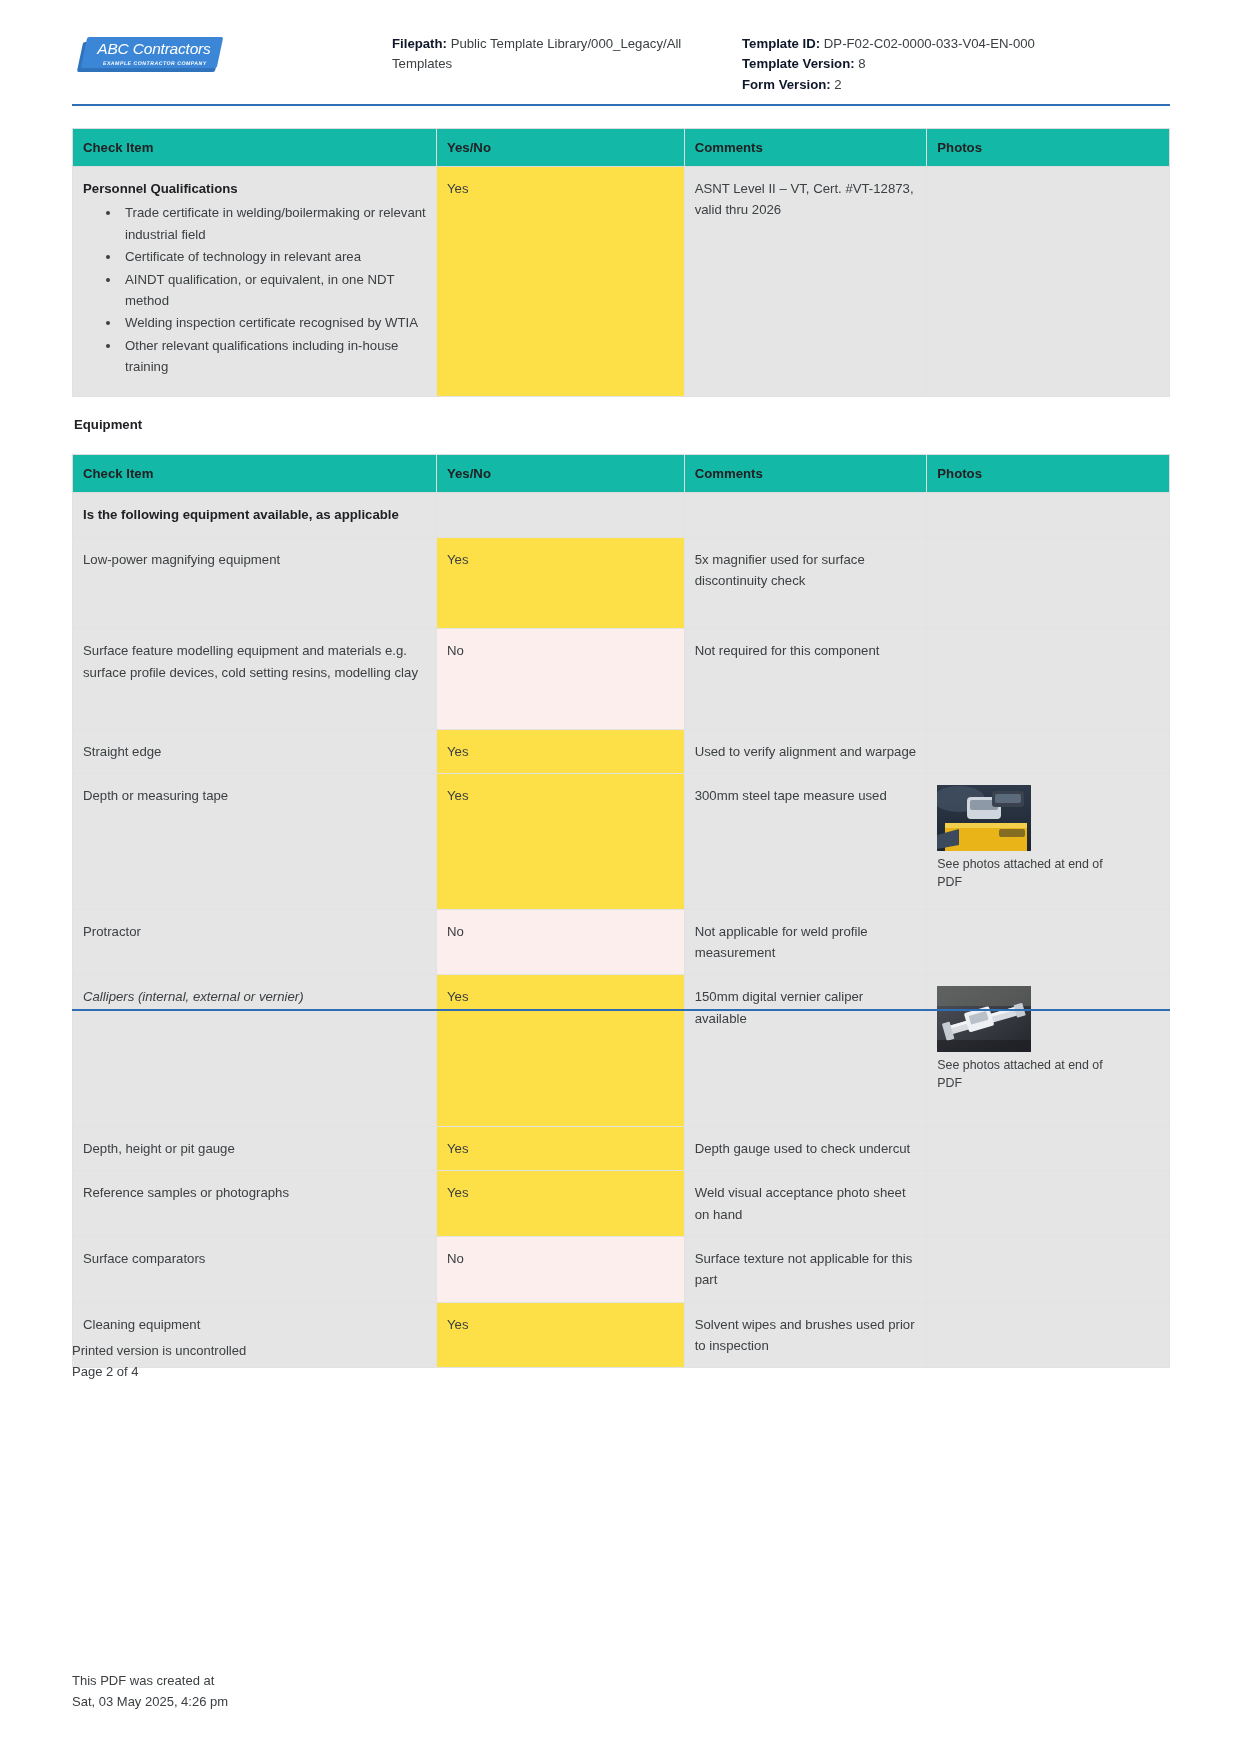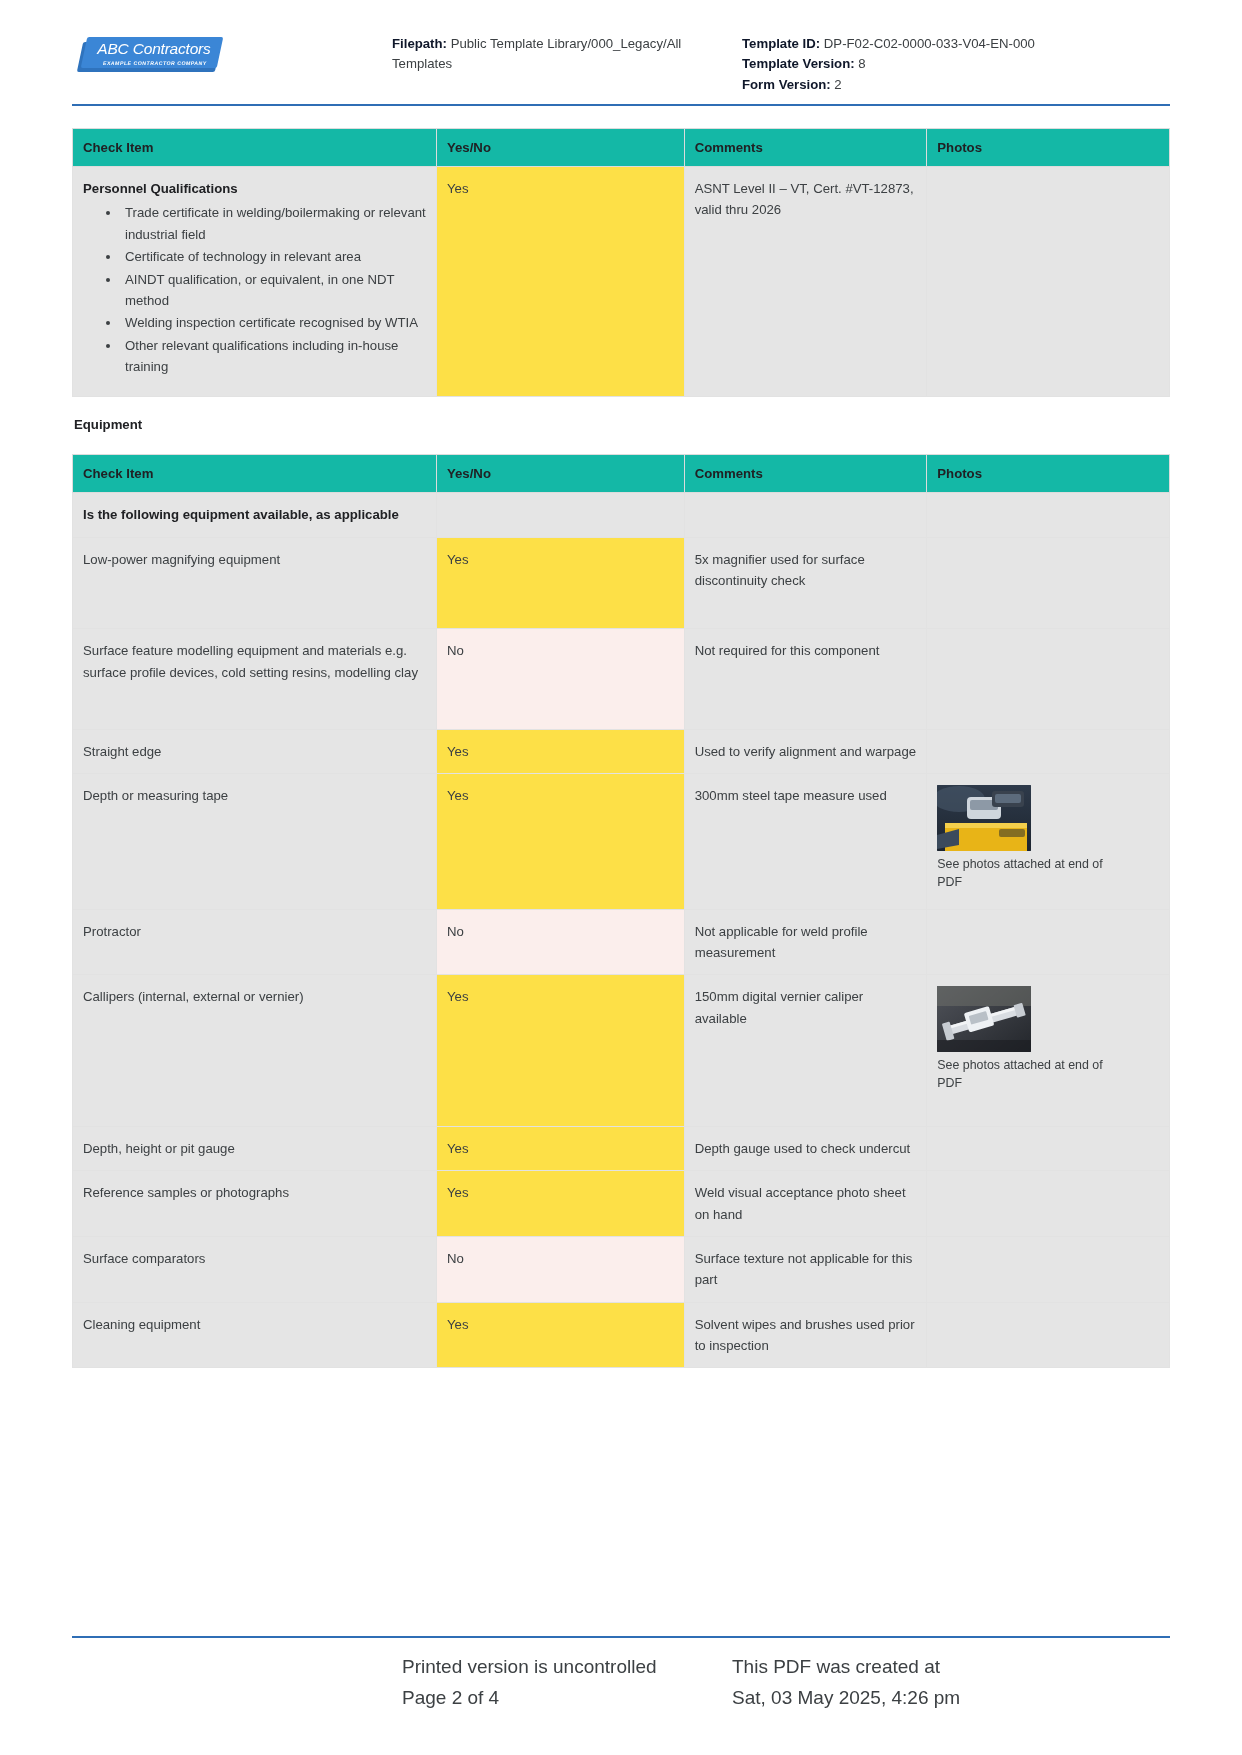--- a/index.html
+++ b/index.html
@@ -167,23 +167,23 @@
   
   .footer {
     position: absolute;
     left: 72px;
     right: 72px;
     bottom: 42px;
   }
   .footer-rule { border-top: 2px solid #2f6eb5; }
   .footer-cols {
     display: flex;
-    padding-top: 14px;
-    font-size: 19px;
+    font-size: 13px;
     line-height: 1.6;
+    flex-direction: column;
   }
   .f-left  { flex: 0 0 330px; }
   .f-mid   { flex: 0 0 330px; }
   .f-right { flex: 1; }
 </style>
 </head>
 <body>
 
 <div class="page">
 
@@ -324,21 +324,21 @@
             <div class="thumb-cap">See photos attached at end of PDF</div>
           </td>
         </tr>
         <tr>
           <td class="plain"><span>Protractor</span></td>
           <td class="no"><span>No</span></td>
           <td class="plain"><span>Not applicable for weld profile measurement</span></td>
           <td class="plain"></td>
         </tr>
         <tr>
-          <td class="plain" style="padding-bottom: 118px;"><span>Callipers (internal, external or vernier)</span></td>
+          <td class="plain" style="padding-bottom: 118px; font-style: italic;"><span>Callipers (internal, external or vernier)</span></td>
           <td class="yes"><span>Yes</span></td>
           <td class="plain"><span>150mm digital vernier caliper available</span></td>
           <td class="plain">
             <div class="thumb">
               <svg viewBox="0 0 94 66" preserveAspectRatio="none">
     <defs>
                   <linearGradient id="cg" x1="0" y1="0" x2="1" y2="1">
       <stop offset="0" stop-color="#50535a"></stop>
                     <stop offset="1" stop-color="#23262b"></stop>
                   </linearGradient>

